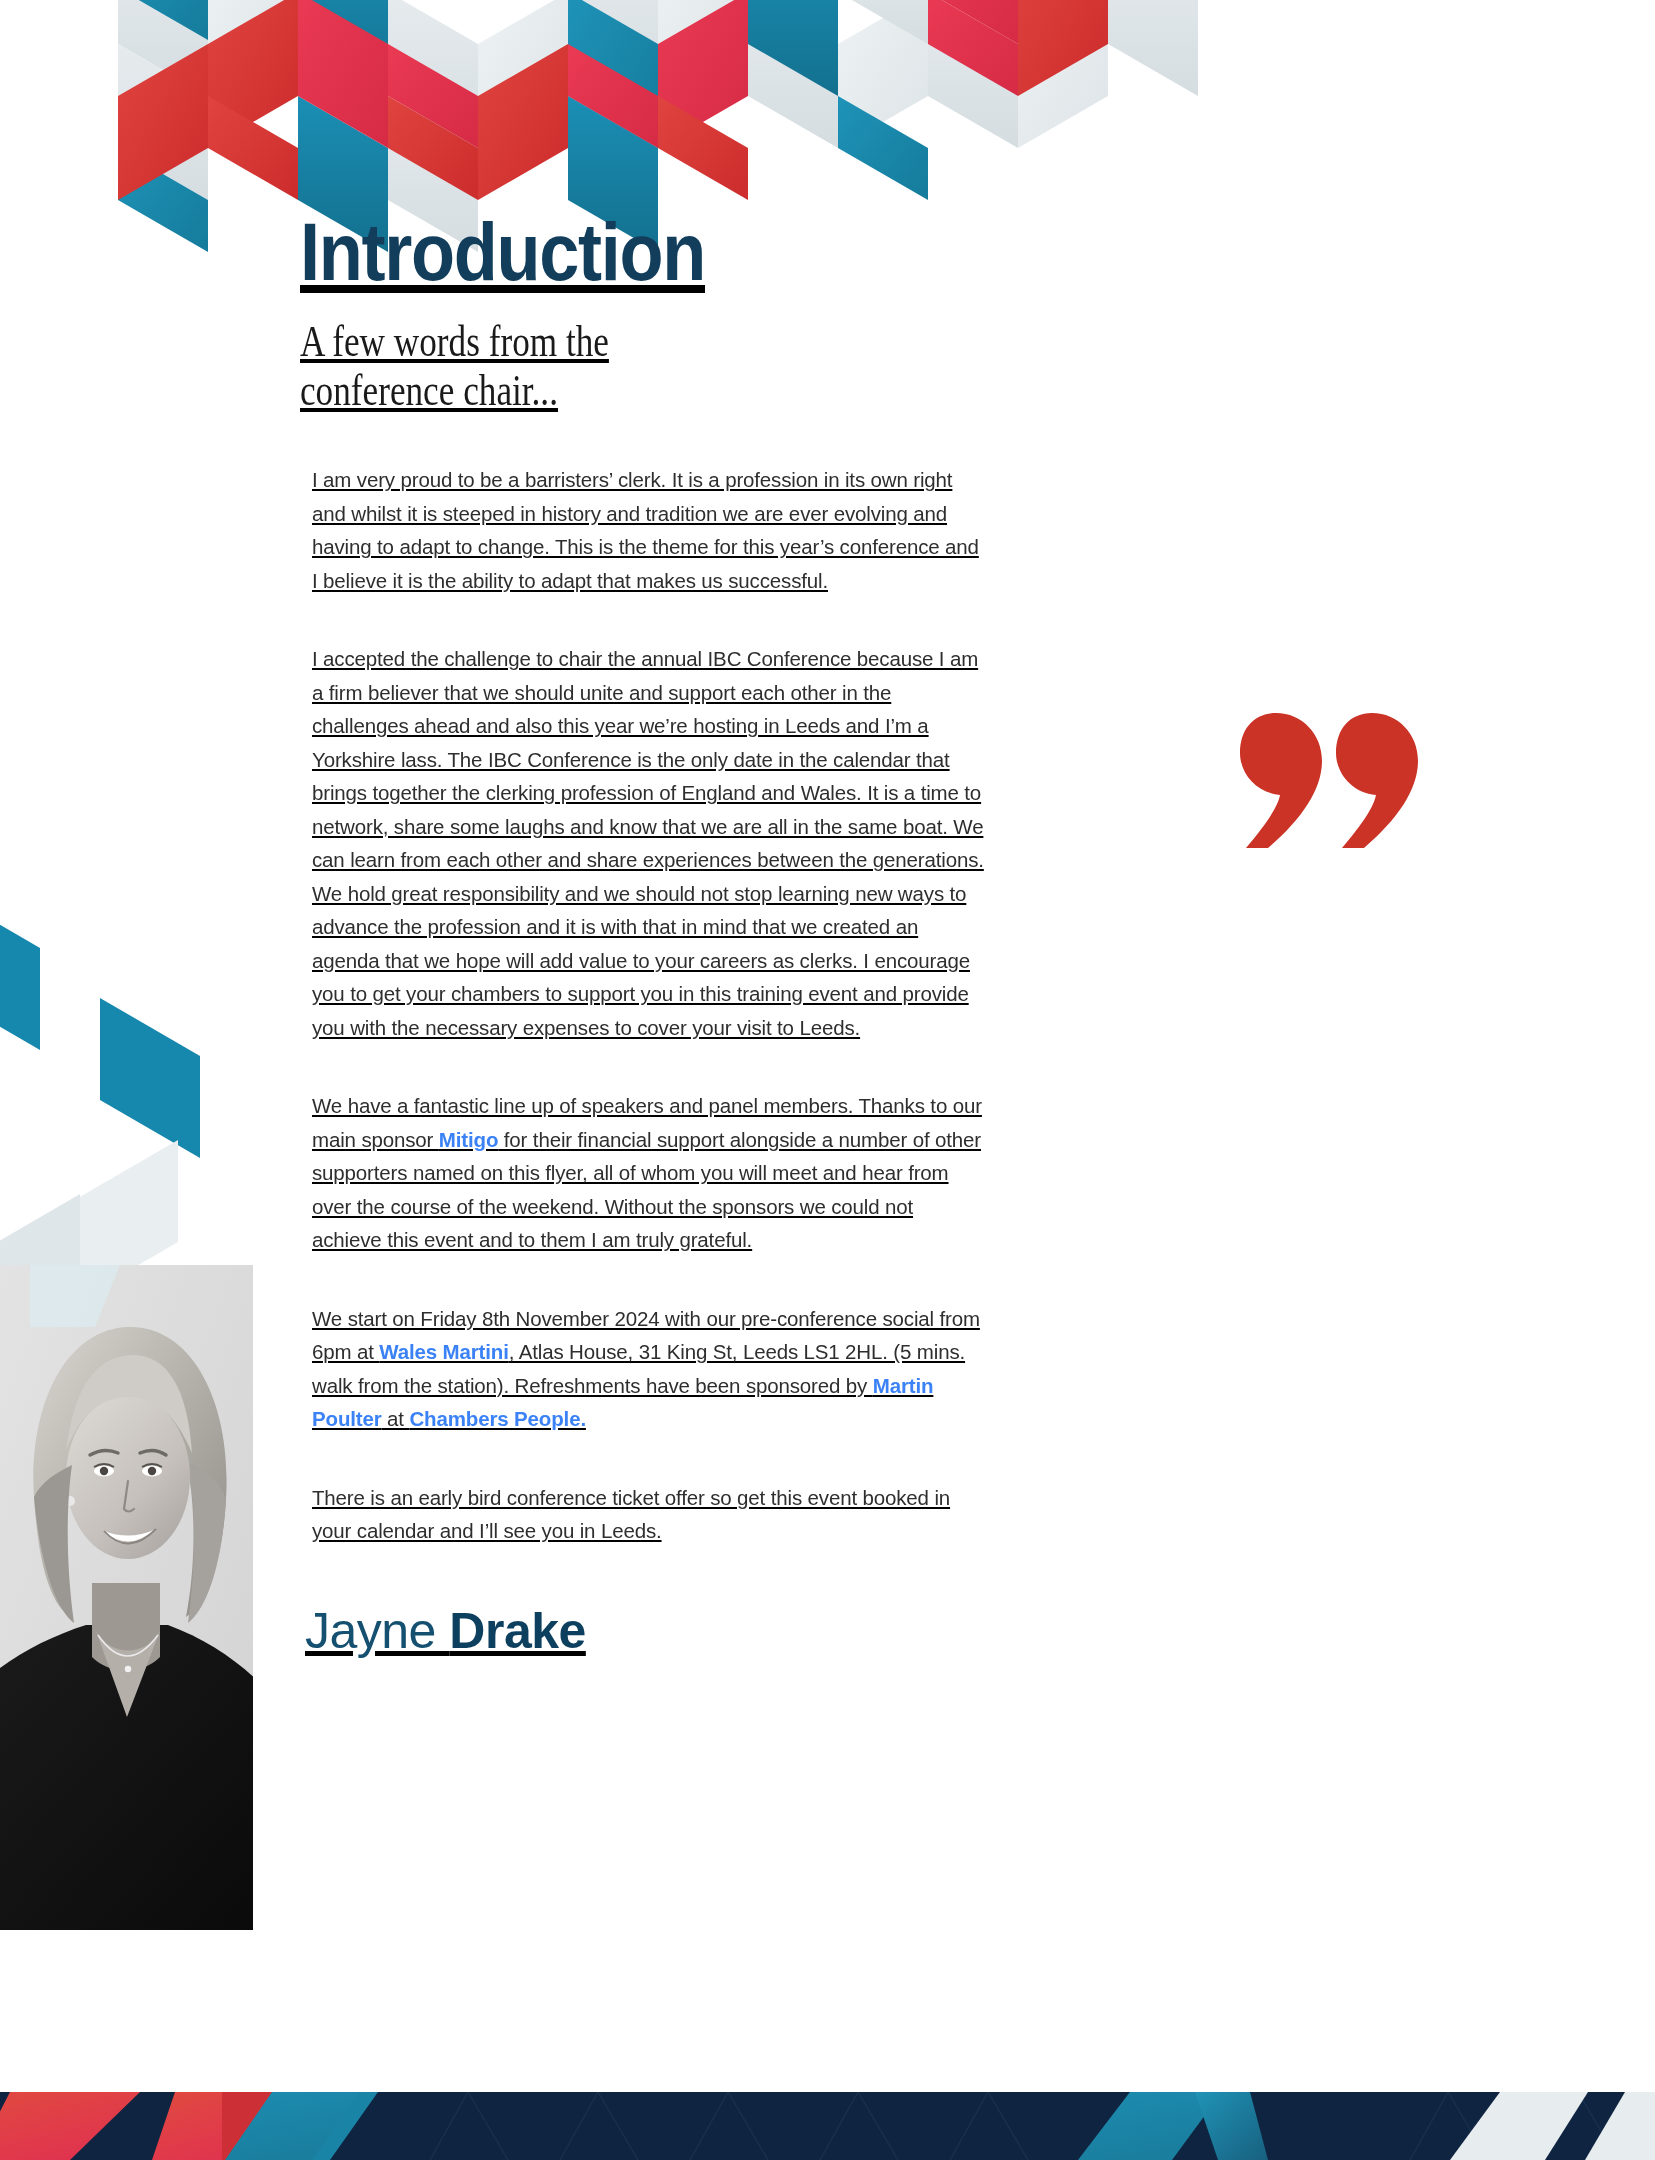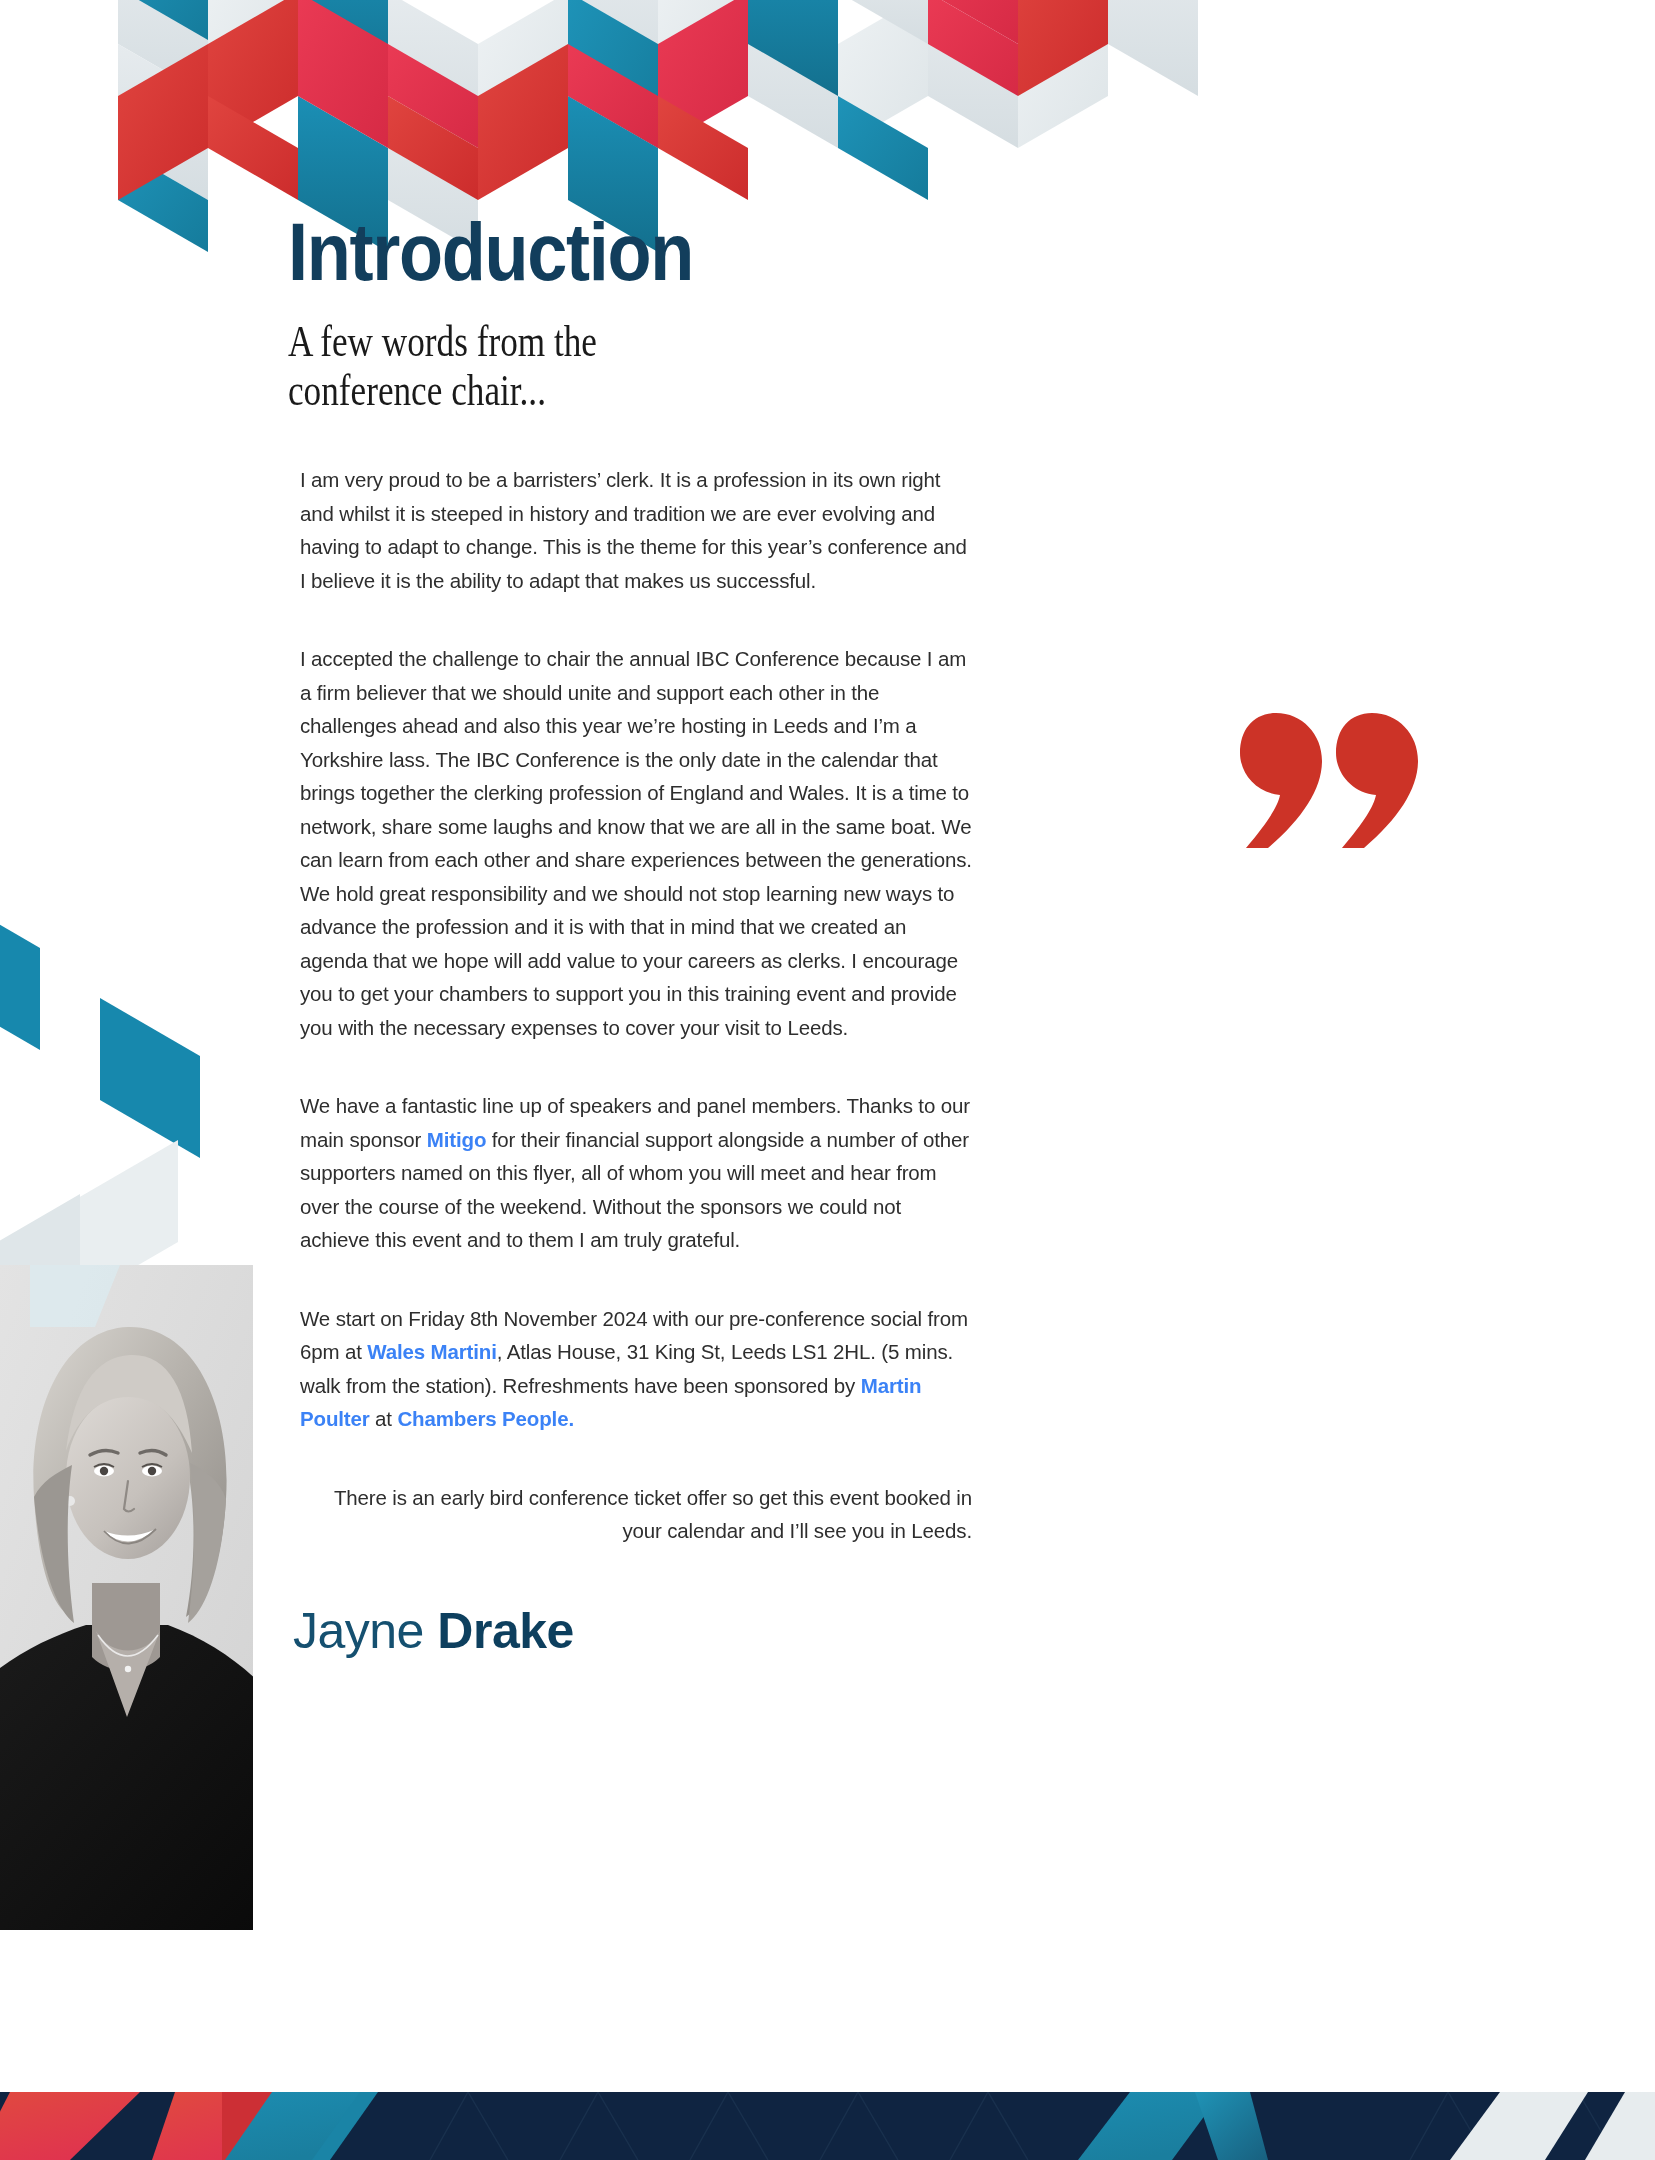--- a/index.html
+++ b/index.html
@@ -40,24 +40,25 @@
     height: 665px;
     z-index: 3;
     overflow: hidden;
     background: #cfcfcf;
   }
   #portrait svg { display: block; }
 
   
   #content {
     position: absolute;
-    left: 288px;
+    left: 300px;
     top: 0;
     width: 1090px;
     z-index: 5;
+    text-decoration: underline;
   }
 
   #page-title {
     font-family: "Liberation Sans Narrow", "Liberation Sans", sans-serif;
     font-weight: 700;
     font-size: 82px;
     line-height: 0.95;
     letter-spacing: -1.5px;
     color: #123e5c;
     margin: 0;
@@ -88,21 +89,21 @@
     margin: 12px;
     width: 672px;
     letter-spacing: -0.15px;
   }
   .body-para b { font-weight: 700; color: #3b82f6; }
 
   #para-1 { padding-top: 36px; }
   #para-2 { padding-top: 33px; }
   #para-3 { padding-top: 33px; }
   #para-4 { padding-top: 33px; }
-  #para-5 { padding-top: 33px; text-align: right; }
+  #para-5 { padding-top: 33px; }
 
   
   #quote-mark {
     position: absolute;
     left: 1236px;
     top: 707px;
     width: 190px;
     height: 145px;
     z-index: 4;
   }

